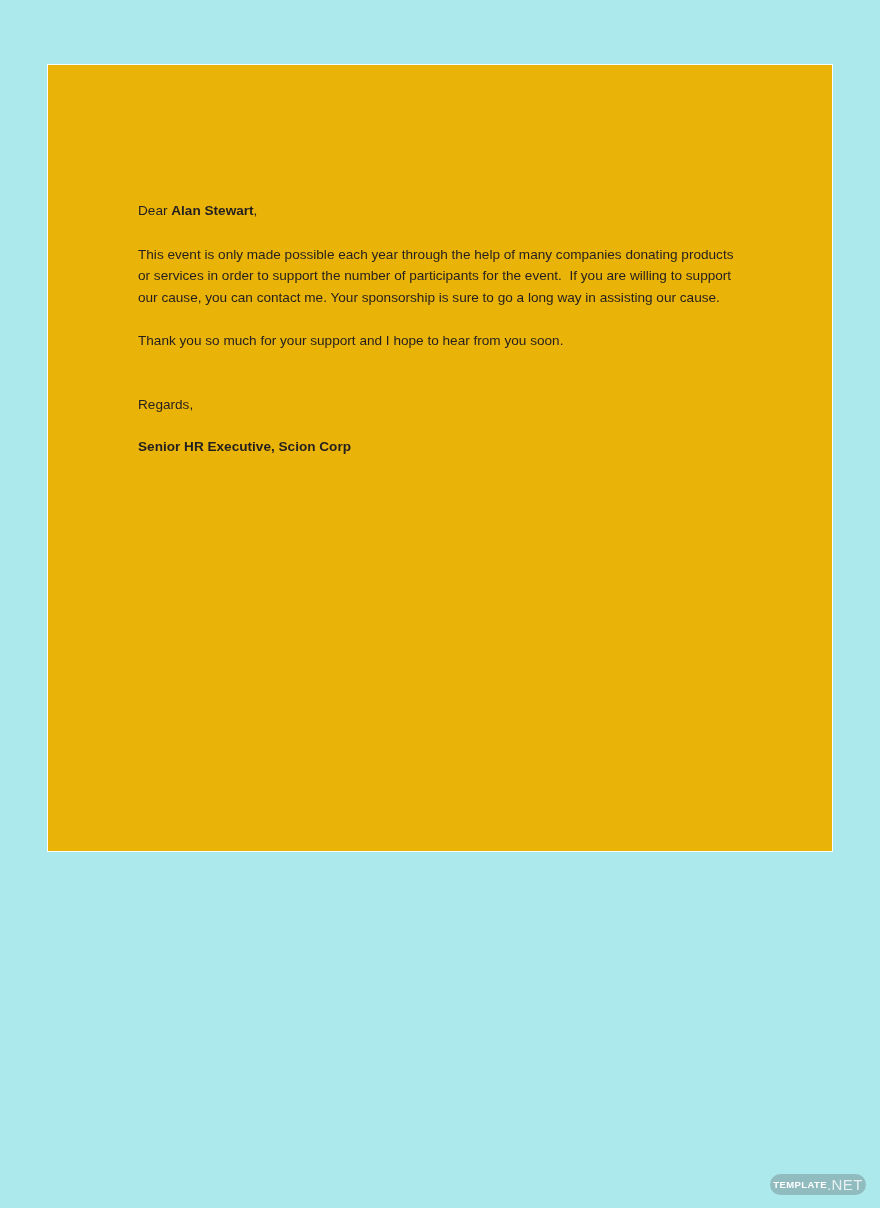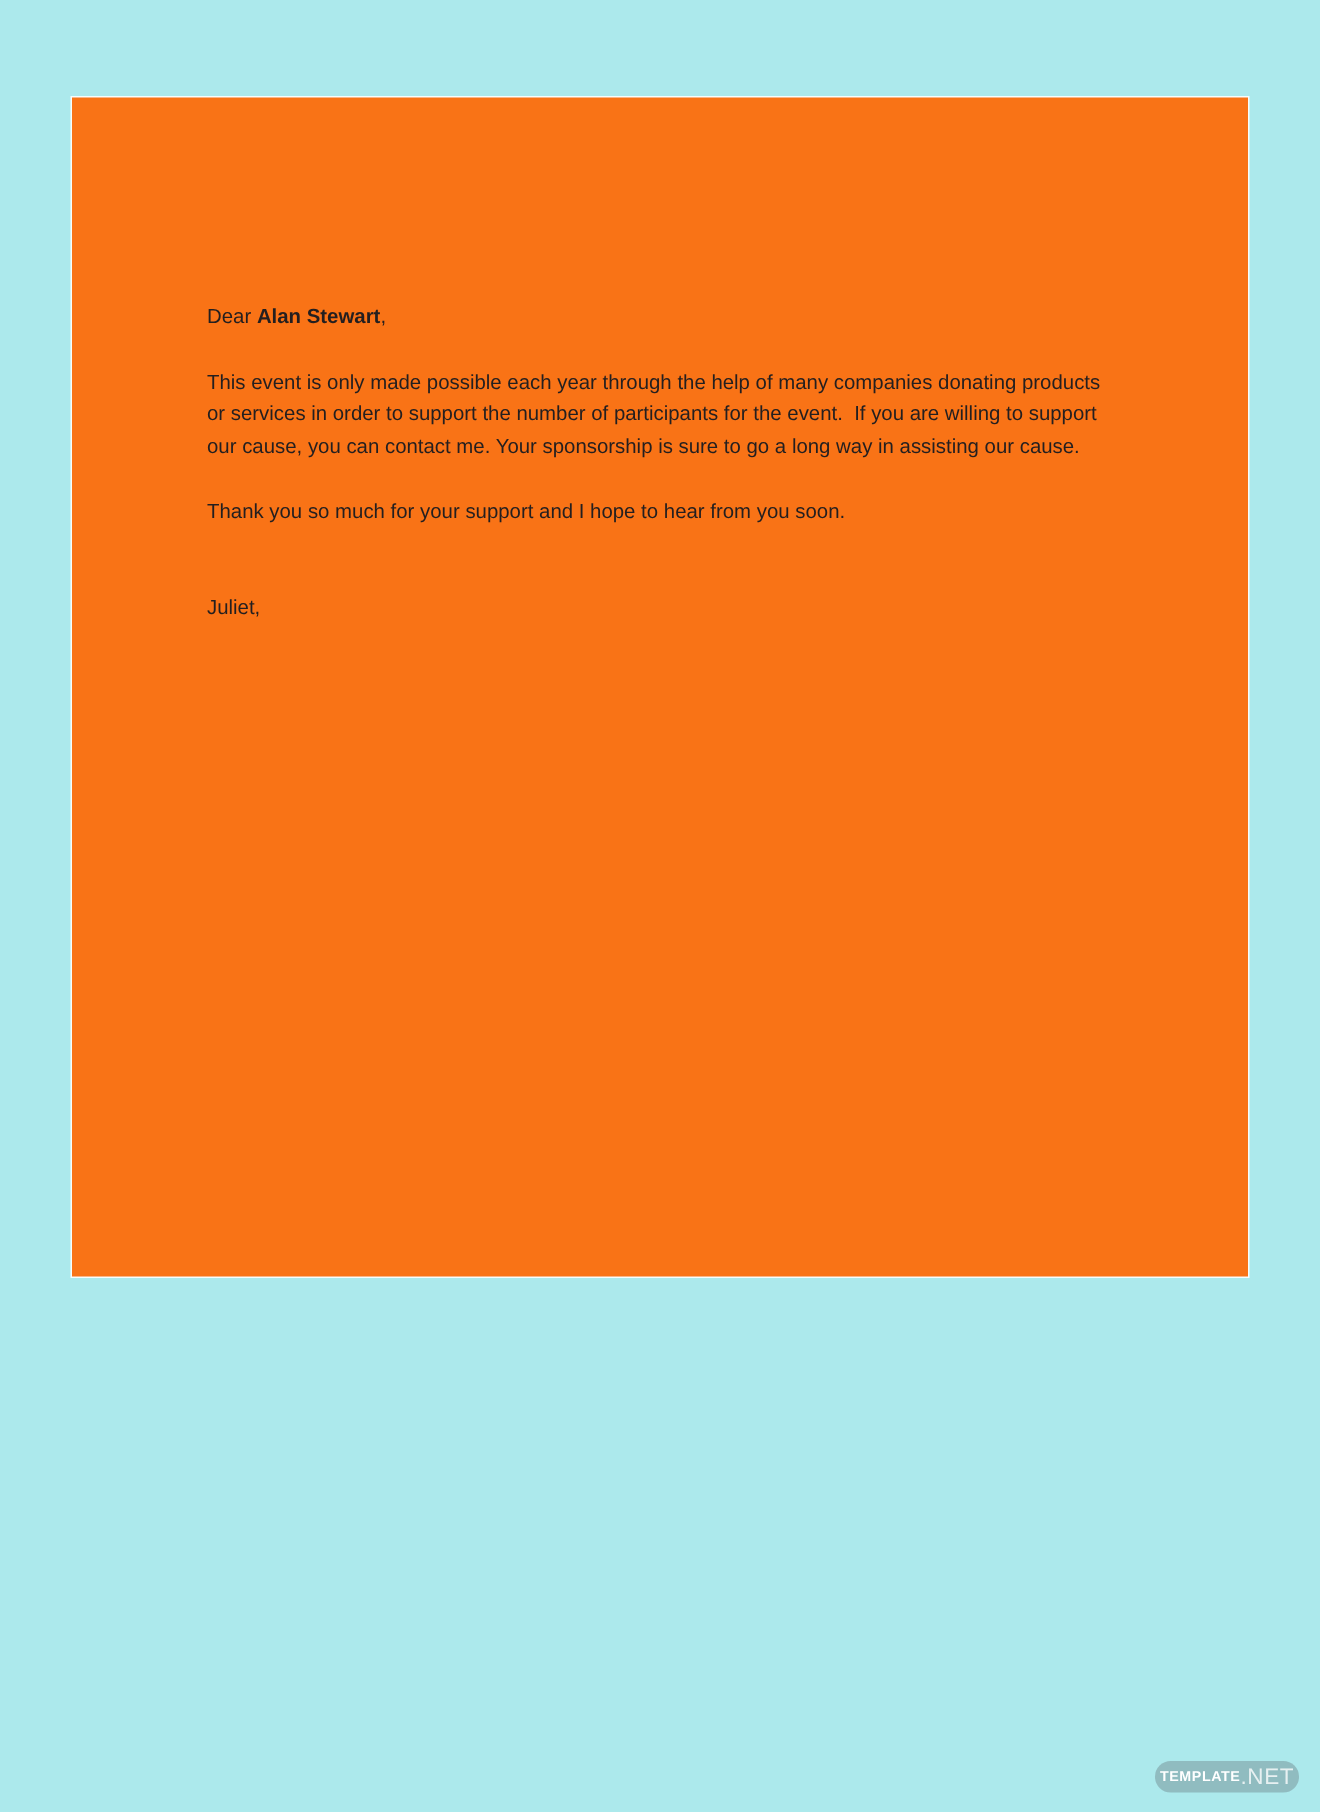--- a/index.html
+++ b/index.html
@@ -15,21 +15,21 @@
     position: relative;
   }
 
   
   #page-sheet {
     position: absolute;
     left: 48px;
     top: 65px;
     width: 784px;
     height: 786px;
-    background: #f97316;
+    background: #eab308;
     box-shadow: 0 0 0 1px rgba(255,255,255,0.9);
   }
 
   
   #letter-body {
     position: absolute;
     left: 90px;
     top: 135px;
     width: 600px;
     color: #231f20;
@@ -100,23 +100,24 @@
 
   <div id="letter-body">
 
     <p class="salutation"><span>Dear </span><span class="bold">Alan Stewart</span><span>,</span></p>
 
 
     <p class="para">This event is only made possible each year through the help of many companies donating products or services in order to support the number of participants for the event.  If you are willing to support our cause, you can contact me. Your sponsorship is sure to go a long way in assisting our cause.</p>
 
     <p class="para closing-para">Thank you so much for your support and I hope to hear from you soon.</p>
 
-    <p class="regards">Juliet,</p>
+    <p class="regards">Regards,</p>
 
 
+    <p class="sig-line">Senior HR Executive, Scion Corp</p>
 
   </div>
 </div>
 
 <div id="watermark-badge">
   <span class="wm-main">TEMPLATE</span>
     <span class="wm-tld">.NET</span>
 </div>
 
 </body></html>

